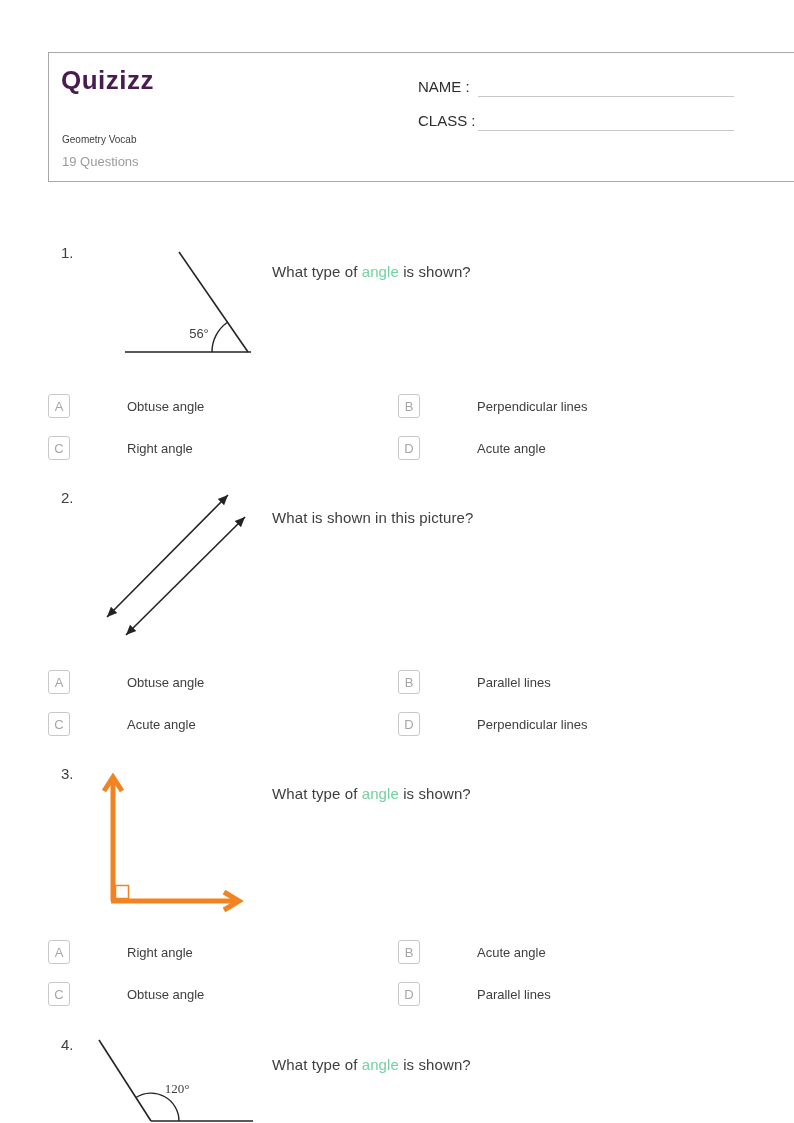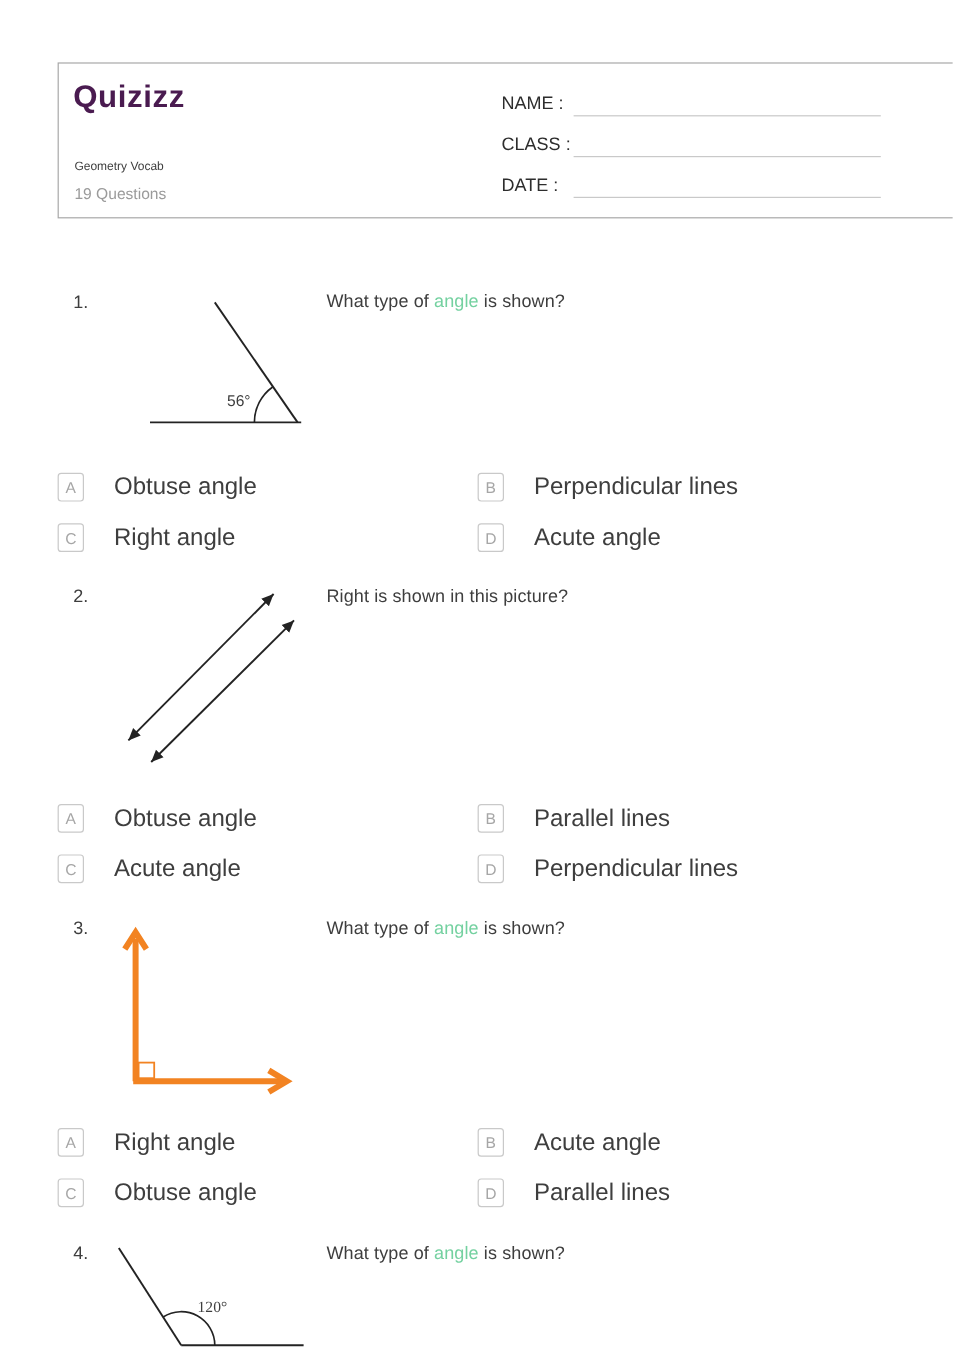--- a/index.html
+++ b/index.html
@@ -77,20 +77,21 @@
   .q-number {
     position: absolute;
     font-size: 15px;
     color: var(--text-dark);
   }
   .q-text {
     position: absolute;
     font-size: 15px;
     color: var(--text-dark);
     letter-spacing: 0.1px;
+    margin-top: 20px;
   }
   .q-text .hl { color: var(--accent-green); }
   .diagram { position: absolute; overflow: visible; }
   .angle-label {
     font-family: "Liberation Sans", sans-serif;
     font-size: 13px;
     fill: var(--text-dark);
   }
   .angle-label-serif {
     font-family: "Liberation Serif", serif;
@@ -115,44 +116,41 @@
     flex: 0 0 auto;
     border: 1px solid var(--box-border);
     border-radius: 3px;
     display: flex;
     align-items: center;
     justify-content: center;
     font-size: 13px;
     color: var(--box-letter);
   }
   .option-label {
-    font-size: 20px;
-    color: var(--text-dark);
+    font-size: 13px;
+    color: var(--text-dark);
+    margin-left: 32px;
   }
 </style>
 </head>
 <body>
 
 <div class="page">
 
   <div class="header">
     <div class="logo">Quizizz</div>
     <div class="title">Geometry Vocab</div>
     <div class="subtitle">19 Questions</div>
 
     <div class="field" style="top:56px;">
       <span class="field-label">CLASS :</span>
       <div class="field-line"></div>
     </div>
     <div class="field" style="top:22px;">
       <span class="field-label">NAME :</span>
-      <div class="field-line"></div>
-    </div>
-    <div class="field" style="top:90px;">
-      <span class="field-label">DATE  :</span>
       <div class="field-line"></div>
     </div>
   </div>
 
   <div class="q-number" style="left:61px; top:244px;">1.</div>
 
   <svg class="diagram" style="left:115px; top:243px;" width="145" height="114" viewBox="0 0 145 114">
     <path d="M10,109 L136,109" stroke="#232323" stroke-width="1.6" fill="none"></path>
     <path d="M64,9 L133,109" stroke="#232323" stroke-width="1.6" fill="none"></path>
     <path d="M97,109 A36,36 0 0 1 112.2,79.5" stroke="#232323" stroke-width="1.4" fill="none"></path>
@@ -185,21 +183,21 @@
   <svg class="diagram" style="left:95px; top:485px;" width="165" height="160" viewBox="0 0 165 160">
     <defs>
       <marker id="arr" viewBox="0 0 10 10" refX="9" refY="5" markerWidth="7" markerHeight="7" orient="auto-start-reverse">
         <path d="M0,1 L9,5 L0,9 z" fill="#232323"></path>
       </marker>
     </defs>
     <path d="M12,132 L133,10" stroke="#232323" stroke-width="1.6" fill="none" marker-start="url(#arr)" marker-end="url(#arr)"></path>
     <path d="M31,150 L150,32" stroke="#232323" stroke-width="1.6" fill="none" marker-start="url(#arr)" marker-end="url(#arr)"></path>
   </svg>
 
-  <div class="q-text" style="left:272px; top:489px;"><span>Right is shown in this picture?</span><span class="hl"></span><span></span></div>
+  <div class="q-text" style="left:272px; top:489px;"><span>What is shown in this picture?</span><span class="hl"></span><span></span></div>
 
   <div class="options" style="left:48px; top:670px;">
     <div class="option">
       <span class="letter-box">A</span>
       <span class="option-label">Obtuse angle</span>
     </div>
     <div class="option">
       <span class="letter-box">B</span>
       <span class="option-label">Parallel lines</span>
     </div>

